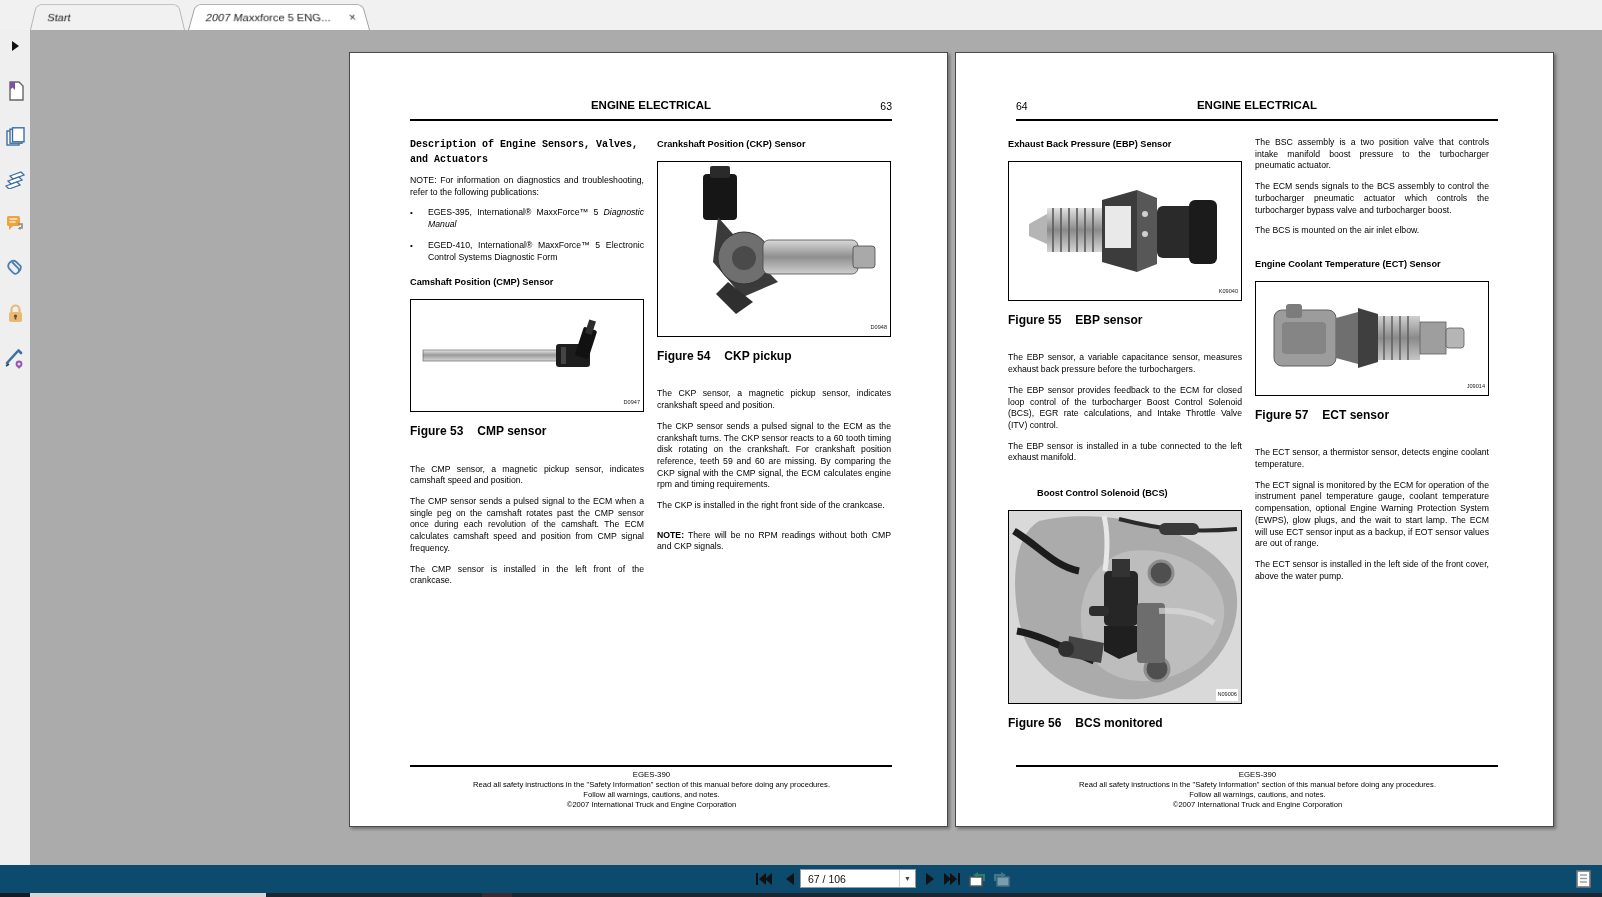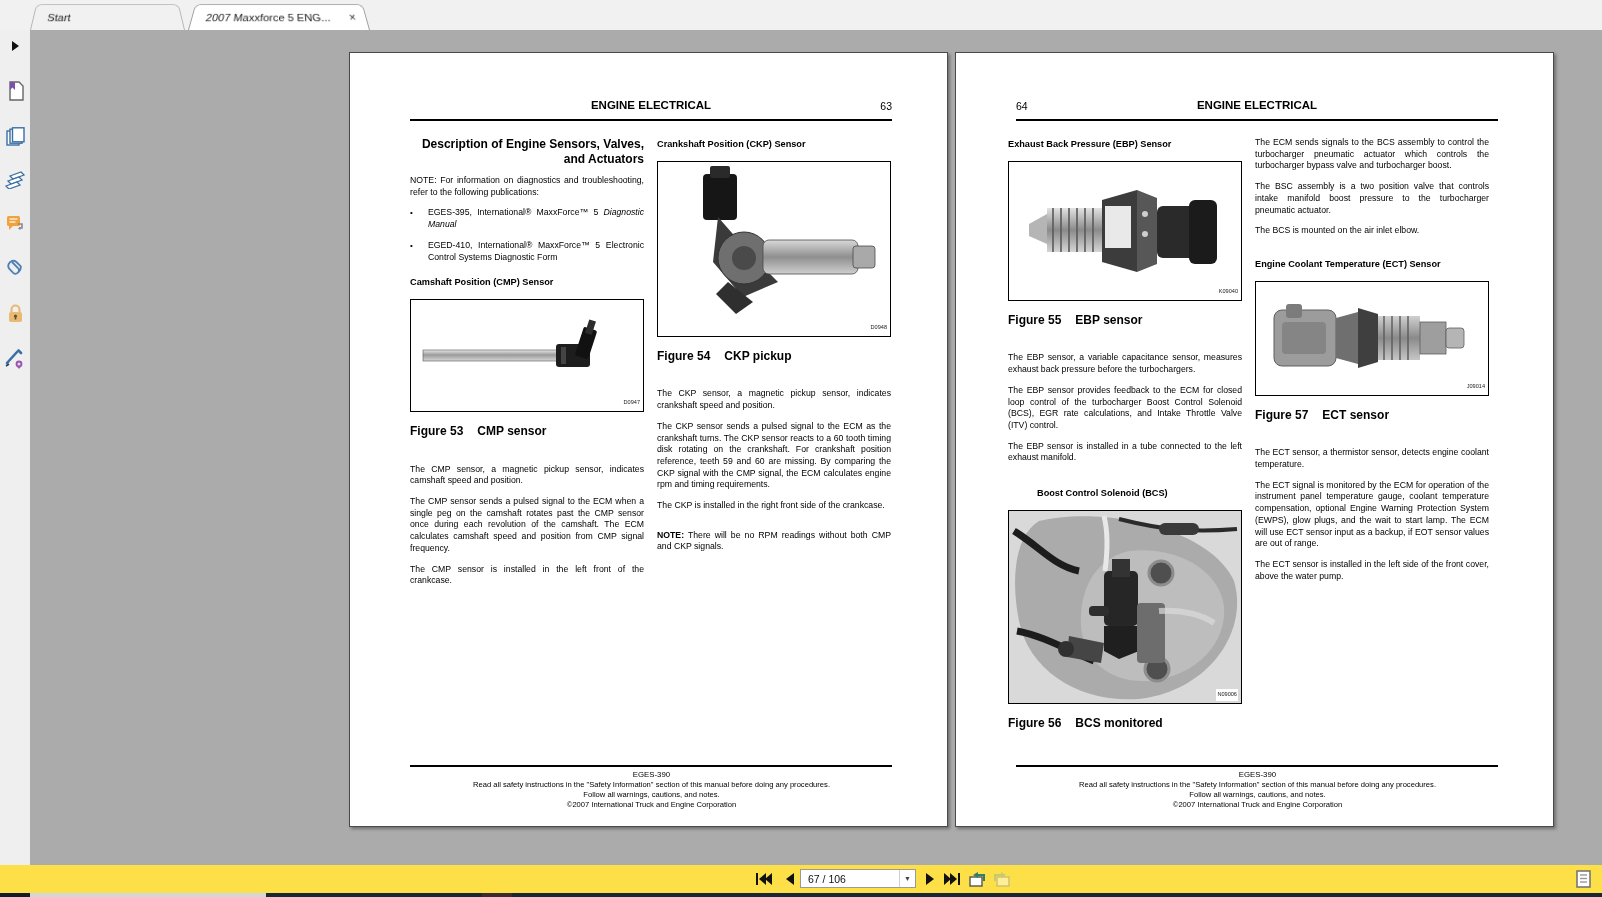--- a/index.html
+++ b/index.html
@@ -36,36 +36,36 @@
   .pg-num.r { right:0; } .pg-num.l { left:0; }
   .pg-rule { position:absolute; top:66px; left:60px; right:55px; height:2px; background:#000; }
   .ft-rule { position:absolute; top:712px; left:60px; right:55px; height:2px; background:#000; }
   .pg-footer { position:absolute; top:717px; left:30px; right:24px; text-align:center; font-size:7.6px; line-height:10px; }
   .pg-footer .f1 { font-size:7.8px; }
 
   .col { position:absolute; top:84px; width:234px; font-size:8.7px; line-height:11.7px; text-align:justify; }
   .col.c1 { left:60px; } .col.c2 { left:307px; }
   .page.right .col.c1 { left:52px; } .page.right .col.c2 { left:299px; }
 
-  h2.sect { font-size:12px; line-height:15px; font-weight:bold; text-align:right; margin-bottom:8px; }
+  h2.sect { font-size:10px; line-height:15px; font-weight:bold; text-align:left; margin-bottom:8px;font-family:Liberation Mono, monospace; }
   h3.sub { font-size:9.2px; font-weight:bold; text-align:left; margin:14px 0 10px 0; }
   .col p { margin-bottom:9px; }
   .col p b { font-weight:bold; }
   .bullets { margin:2px 0 4px 0; }
   .bullet { display:flex; margin-bottom:9px; }
   .bullet .dot { width:18px; font-size:8px; }
   .bullet .bt { flex:1; text-align:justify; }
 
   .figbox { border:1px solid #000; background:#fff; position:relative; margin-bottom:6px; }
   .figtag { position:absolute; right:3px; bottom:2px; font-size:5.6px; color:#222; }
   .figcap { font-weight:bold; font-size:12px; text-align:left; margin:14px 0 26px 0; }
   .figcap .cnum { margin-right:14px; }
 
   
-  .toolbar { position:absolute; left:0; top:865px; width:1602px; height:28px; background:#fde047; }
+  .toolbar { position:absolute; left:0; top:865px; width:1602px; height:28px; background:#0c4a6e; }
   .tbtn { position:absolute; top:3px; width:22px; height:22px; display:flex; align-items:center; justify-content:center; }
   .pagecombo { position:absolute; left:800px; top:4px; width:116px; height:19px; background:#fff;
     border:1px solid #9a9a9a; font-size:10.5px; display:flex; align-items:center; }
   .pagecombo .val { flex:1; padding-left:7px; color:#111; }
   .pagecombo .caret { width:16px; text-align:center; color:#444; font-size:7px; border-left:1px solid #d0d0d0; line-height:17px; }
 
   
   .bstrip { position:absolute; left:0; top:893px; width:1602px; height:4px; background:#1b2633; }
   .bseg { position:absolute; top:0; height:4px; }
 </style>
@@ -332,22 +332,22 @@
           <path d="M150 100 C175 98 195 105 205 112" stroke="#dcdcdc" stroke-width="6" fill="none" opacity=".7"></path>
         </svg>
         <span class="figtag" style="background:#fff;padding:0 1px;">N09006</span>
       </div>
       <div class="figcap">
         <span class="cnum">Figure 56</span><span>BCS monitored</span>
       </div>
     </div>
 
     <div class="col c2">
+      <p>The BSC assembly is a two position valve that controls intake manifold boost pressure to the turbocharger pneumatic actuator.</p>
       <p>The ECM sends signals to the BCS assembly to control the turbocharger pneumatic actuator which controls the turbocharger bypass valve and turbocharger boost.</p>
-      <p>The BSC assembly is a two position valve that controls intake manifold boost pressure to the turbocharger pneumatic actuator.</p>
       <p>The BCS is mounted on the air inlet elbow.</p>
       <h3 class="sub" style="margin-top:22px;">Engine Coolant Temperature (ECT) Sensor</h3>
 
       <div class="figbox" style="height:115px;">
         <svg width="232" height="113" viewBox="0 0 232 113">
           <defs>
               <linearGradient id="ectb" x1="0" y1="0" x2="0" y2="1">
             <stop offset="0" stop-color="#d0d0d0"></stop>
                 <stop offset=".5" stop-color="#8a8a8a"></stop>
                 <stop offset="1" stop-color="#c6c6c6"></stop>

